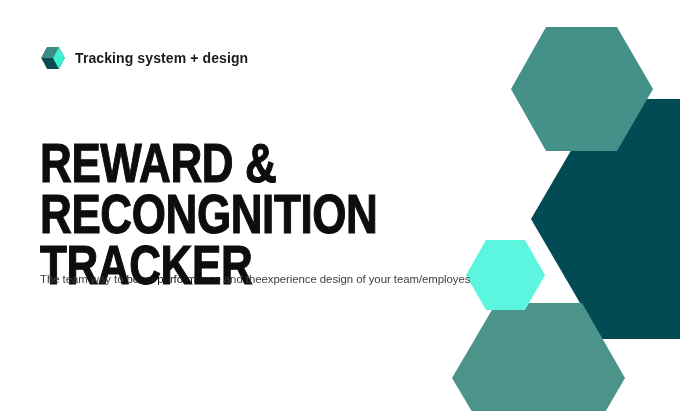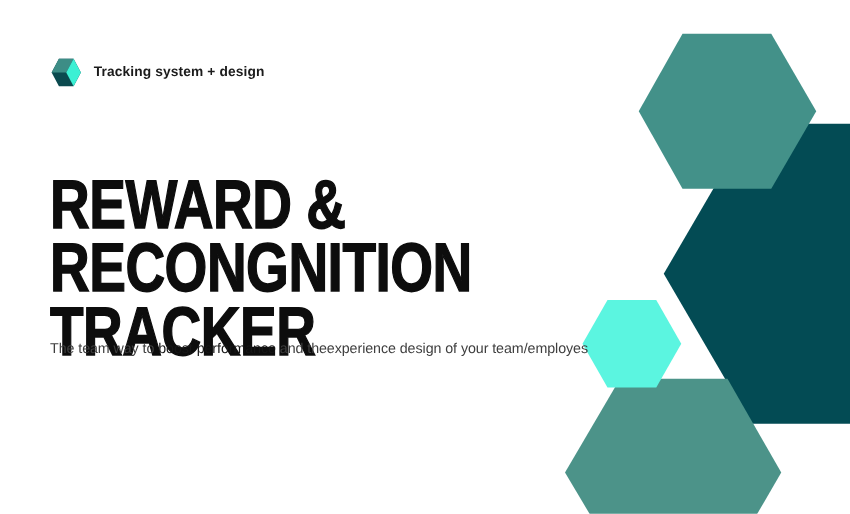--- a/index.html
+++ b/index.html
@@ -41,21 +41,21 @@
     gap: 9px;
   }
   .brand-mark {
     width: 26px;
     height: 26px;
     display: block;
     flex: 0 0 auto;
   }
   .brand-name {
     font-family: "Liberation Sans", sans-serif;
-    font-size: 11px;
+    font-size: 14px;
     font-weight: bold;
     color: #1b1b1b;
     letter-spacing: 0.1px;
     white-space: nowrap;
   }
 
   
   .headline {
     position: absolute;
     left: 40px;

